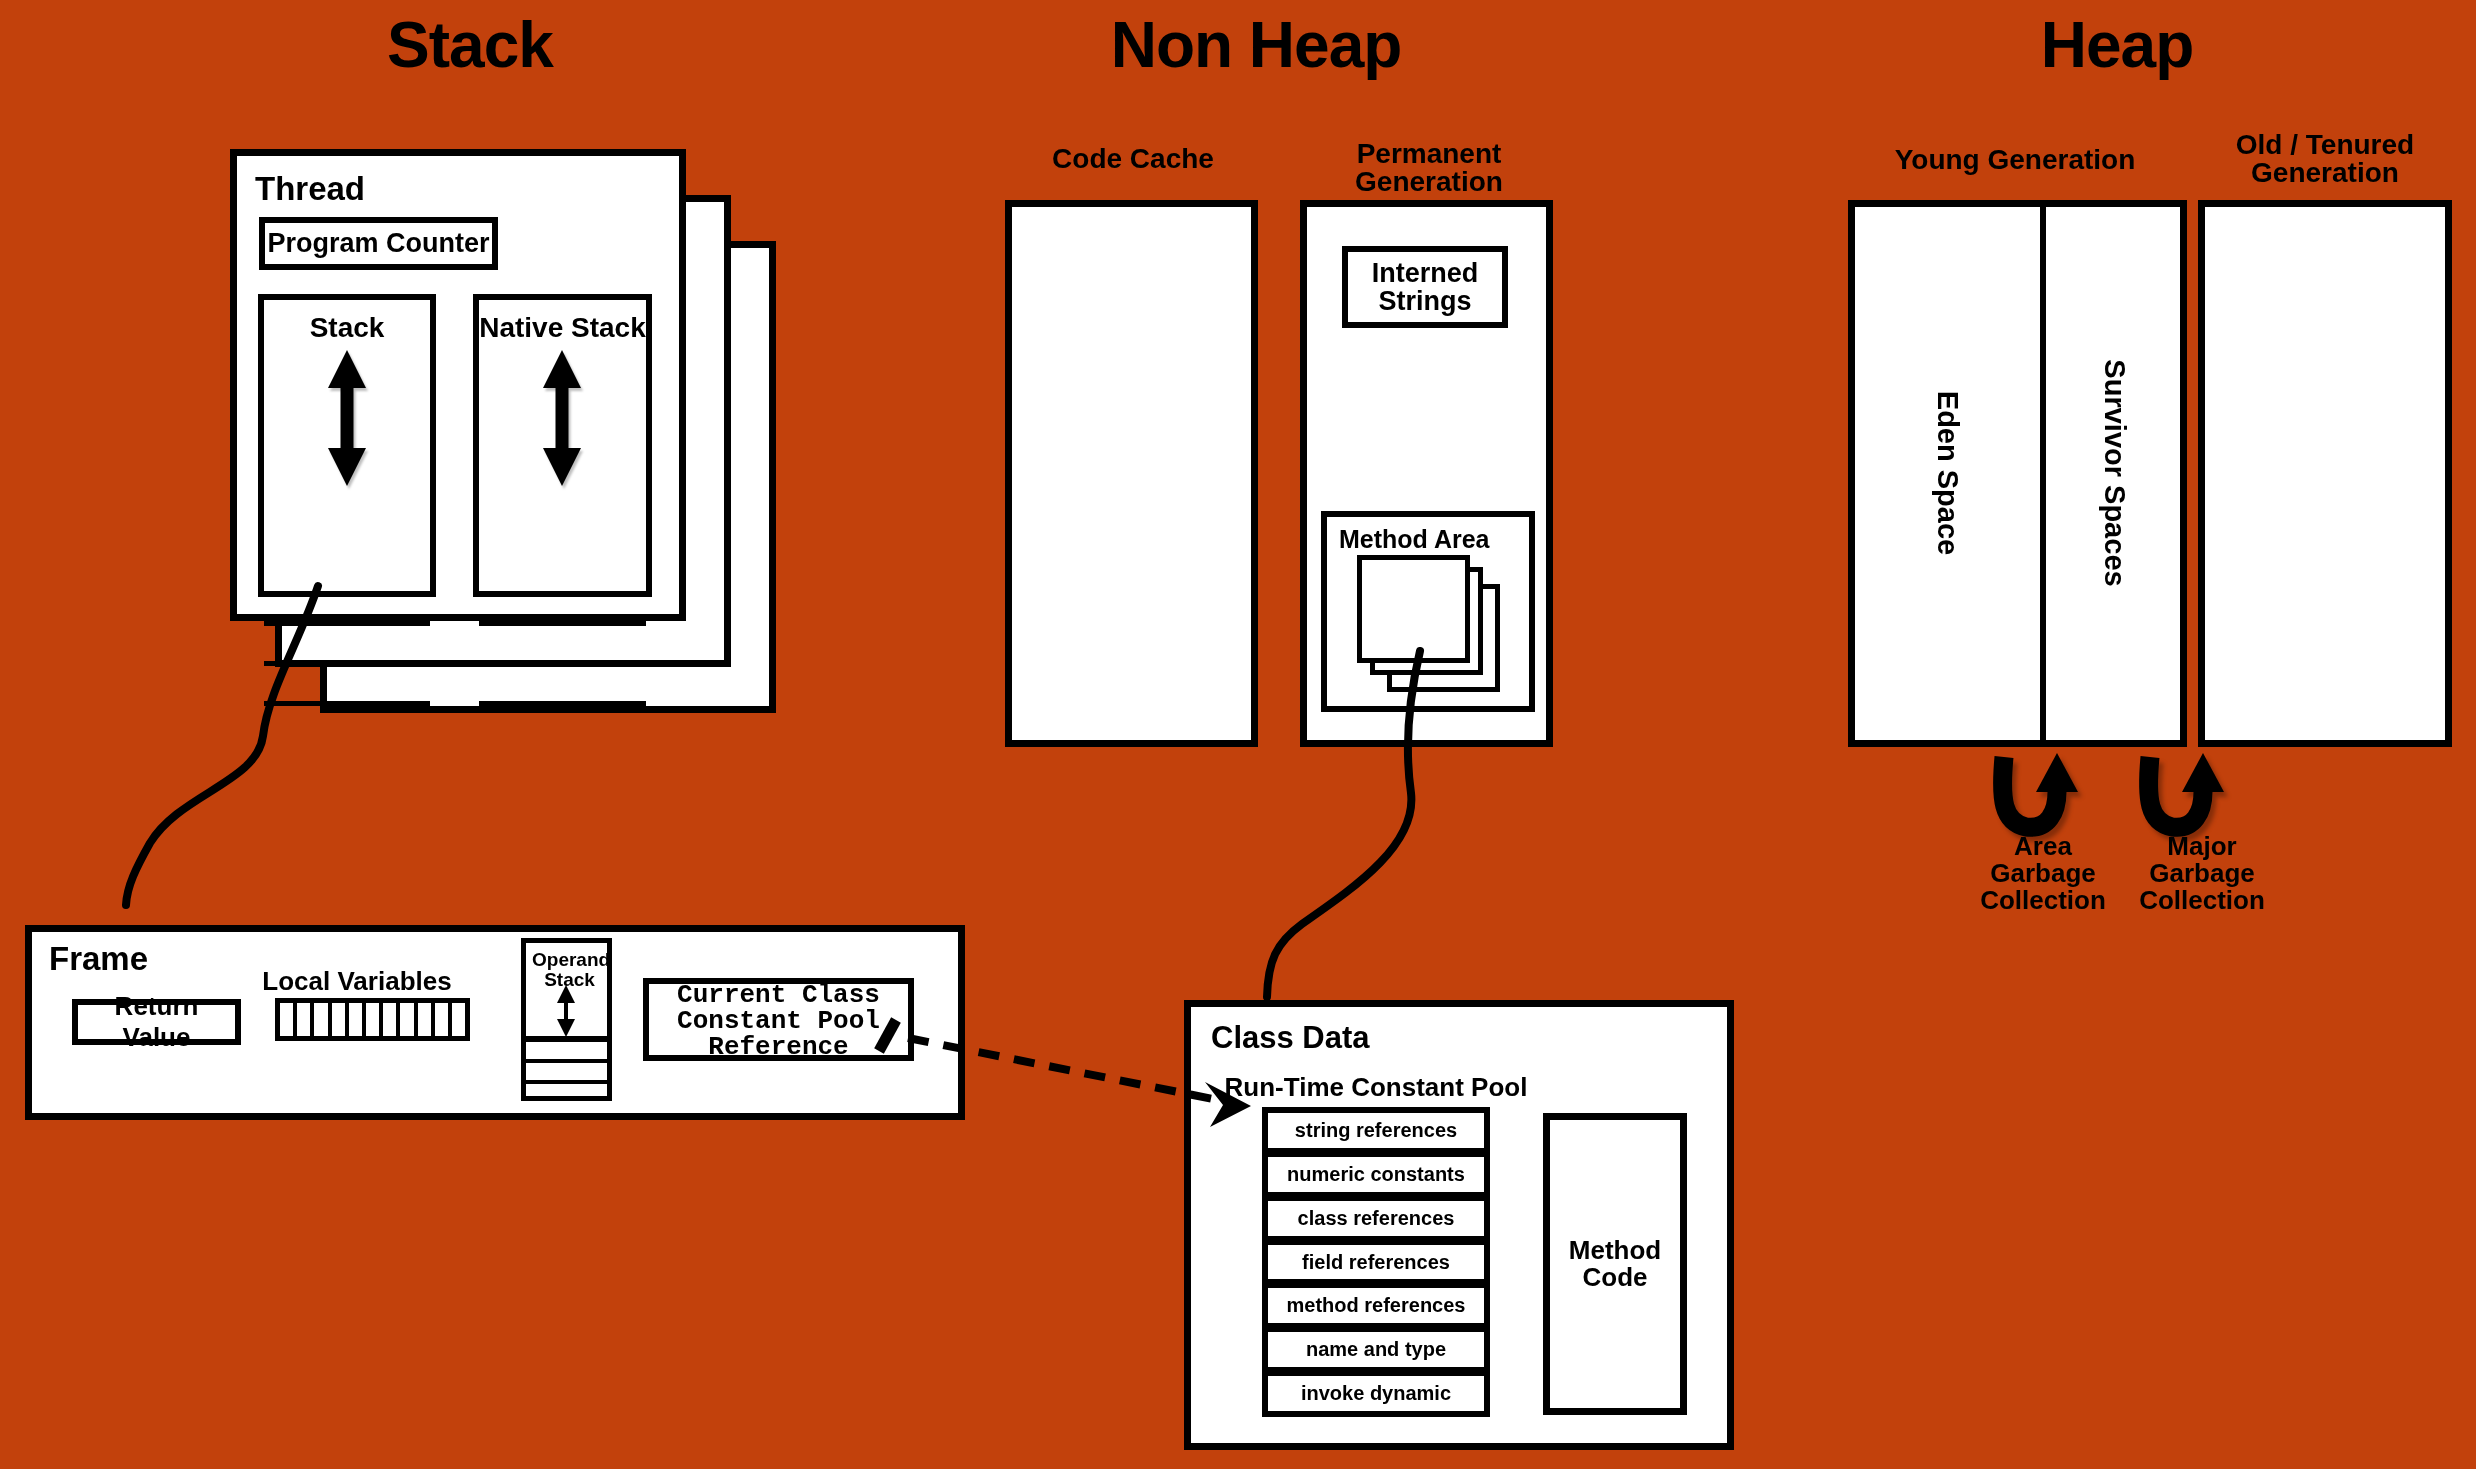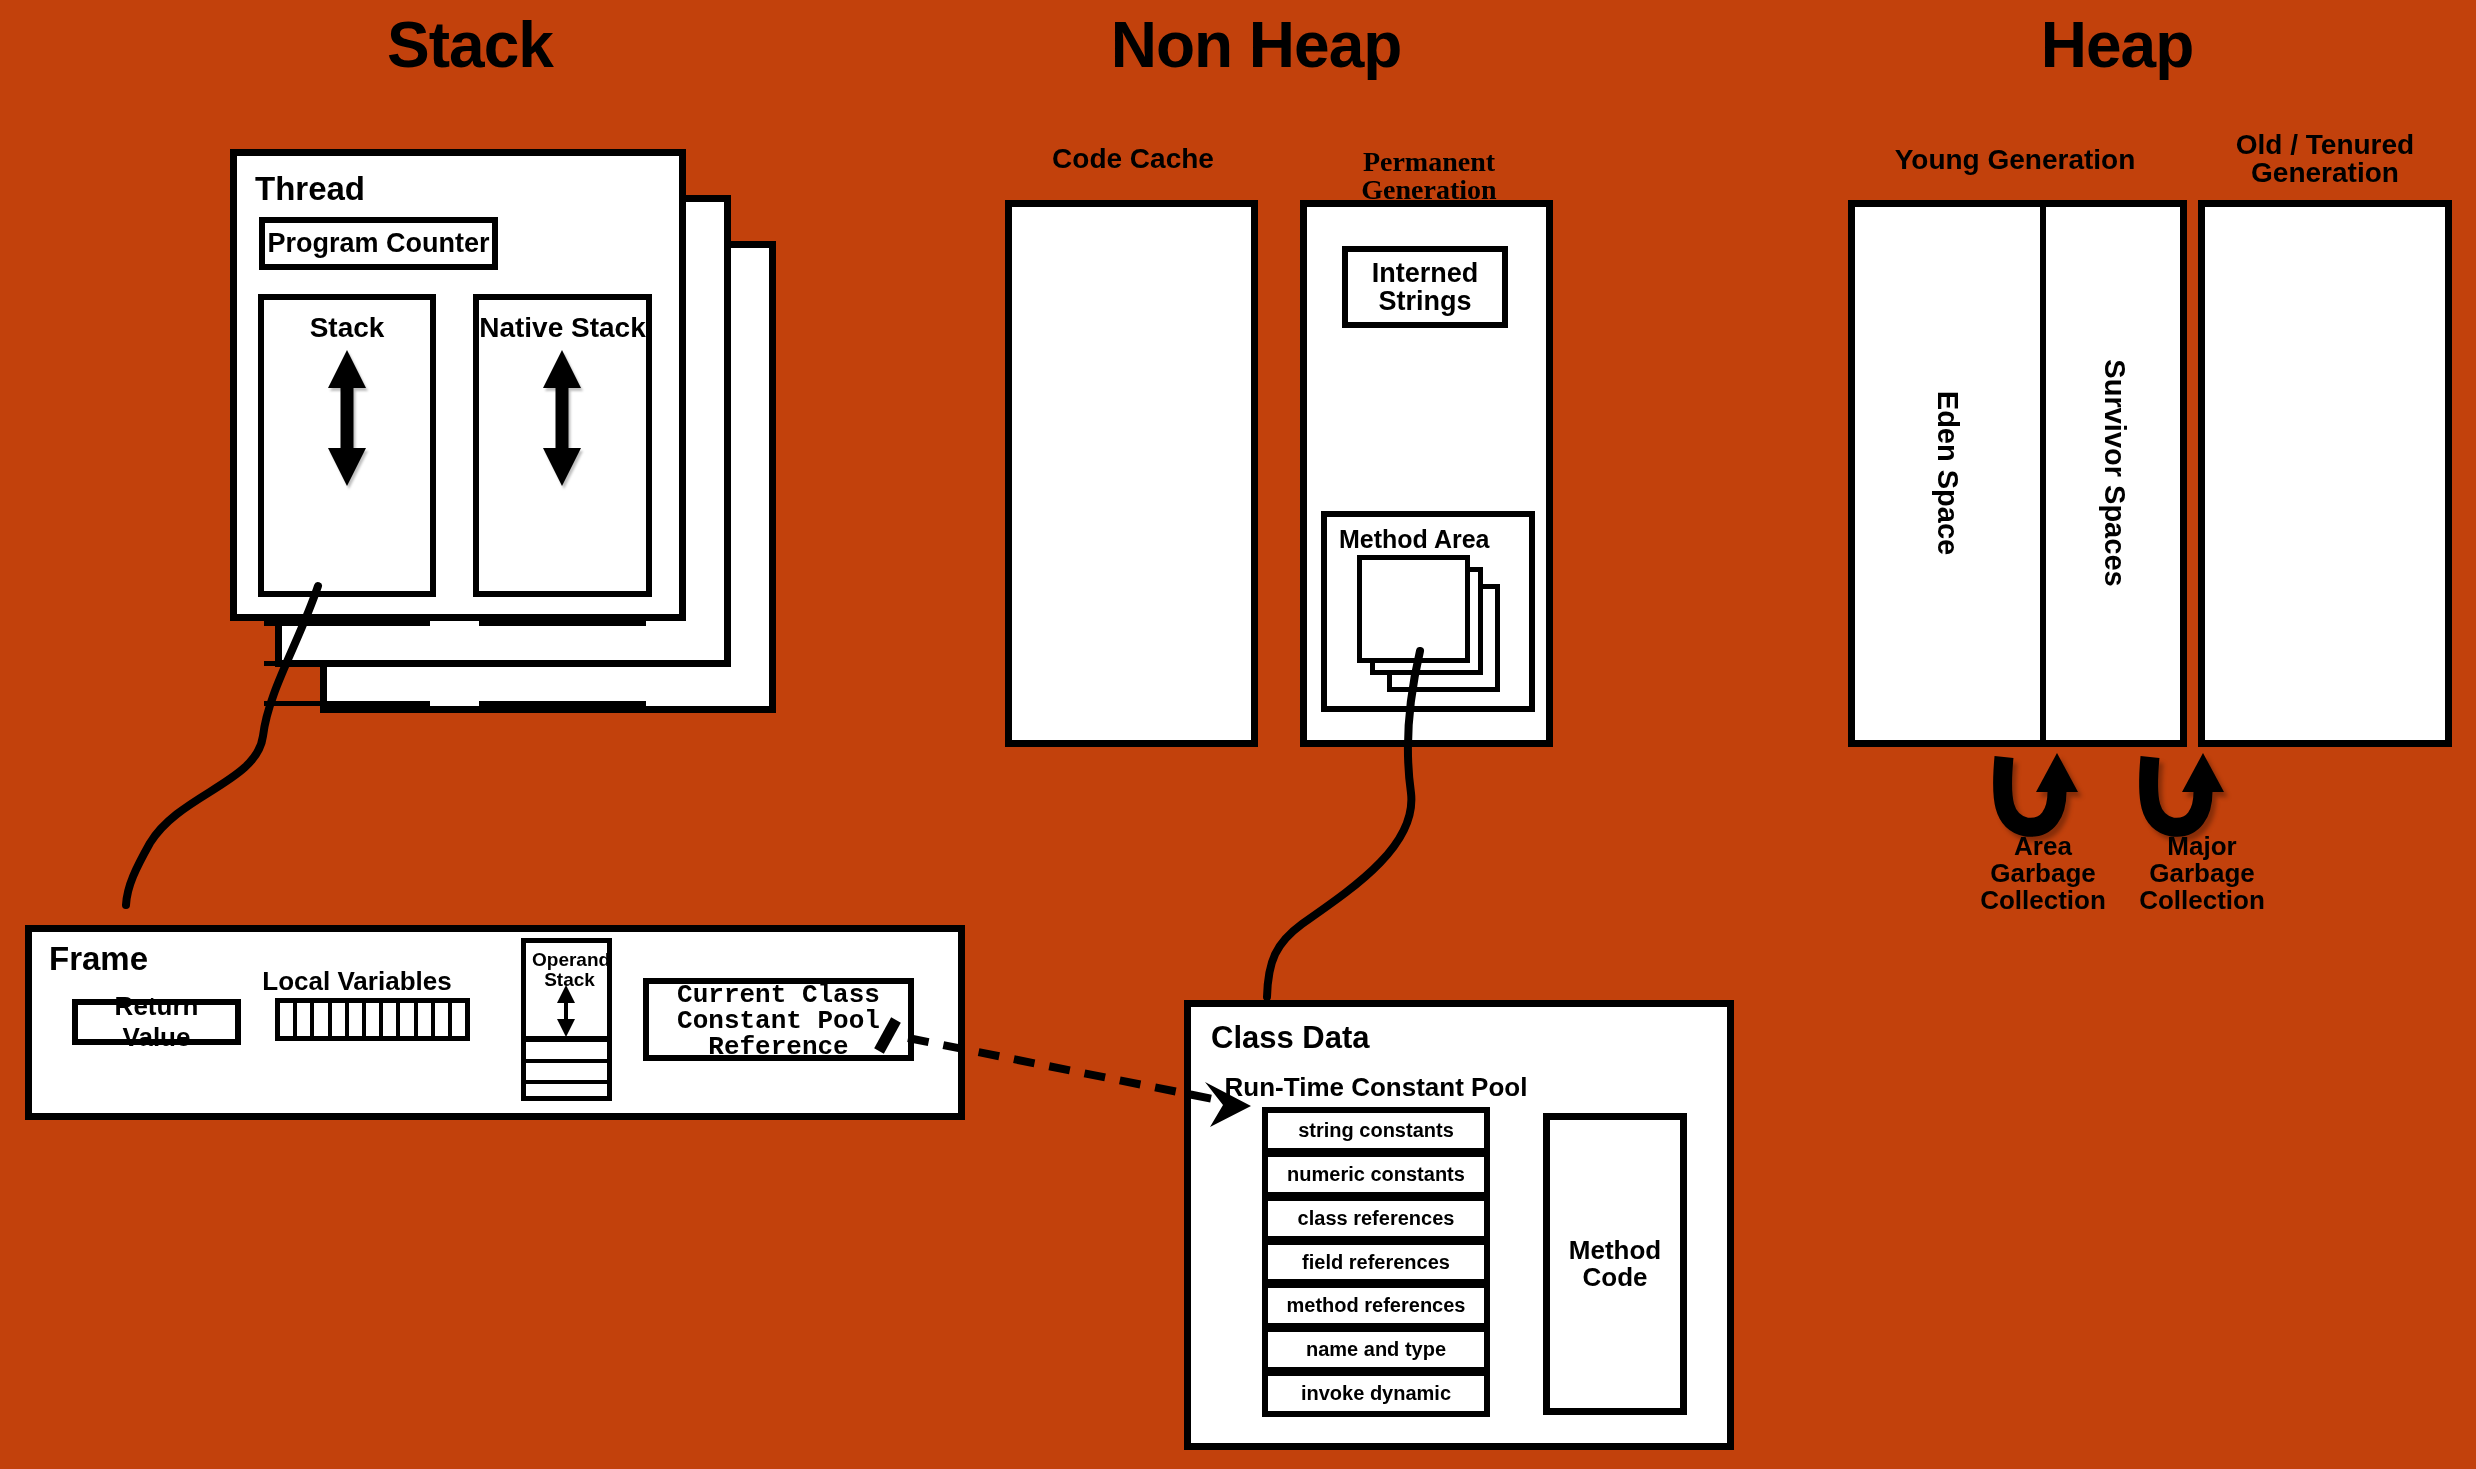--- a/index.html
+++ b/index.html
@@ -94,21 +94,21 @@
     <div style="text-align:center;font-size:26px;line-height:26px;margin-top:-2px;">
       <div>Current Class</div>
       <div>Constant Pool</div>
       <div>Reference</div>
     </div>
   </div>
 
   <div class="seclabel" style="left:1133px;top:145px;">Code Cache</div>
   <div class="box" style="left:1005px;top:200px;width:253px;height:547px;"></div>
 
-  <div class="seclabel" style="left:1429px;top:148px;font-family:Liberation Serif, serif;">
+  <div class="seclabel" style="left:1429px;top:140px;">
     <div>Permanent</div>
     <div>Generation</div>
   </div>
   <div class="box" style="left:1300px;top:200px;width:253px;height:547px;"></div>
   <div class="box b6" style="left:1342px;top:246px;width:166px;height:82px;">
     <div style="text-align:center;font-size:27px;line-height:28px;margin-top:7px;">
       <div>Interned</div>
       <div>Strings</div>
     </div>
   </div>
@@ -140,21 +140,21 @@
     <div>Major</div>
     <div>Garbage</div>
     <div>Collection</div>
   </div>
 
   <div class="box" style="left:1184px;top:1000px;width:550px;height:450px;">
     <div class="abs" style="left:20px;top:13px;font-size:31px;">Class Data</div>
   </div>
   <div class="abs" style="left:1376px;top:1072px;font-size:26px;transform:translateX(-50%);white-space:nowrap;">Run-Time Constant Pool</div>
   <div class="pool" style="left:1262px;top:1107px;width:228px;height:310px;">
-    <div>string constants</div>
+    <div>string references</div>
     <div>numeric constants</div>
     <div>class references</div>
     <div>field references</div>
     <div>method references</div>
     <div>name and type</div>
     <div>invoke dynamic</div>
   </div>
   <div class="box ctr" style="left:1543px;top:1113px;width:144px;height:302px;">
     <div style="font-size:26px;line-height:27px;">
       <div>Method</div>

